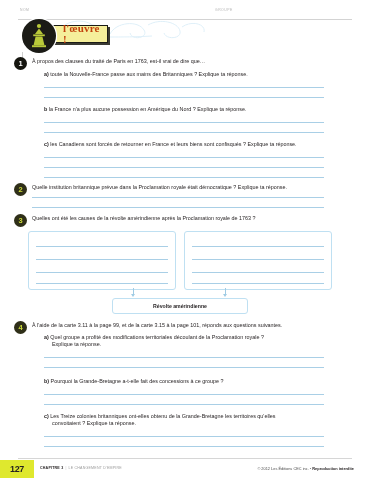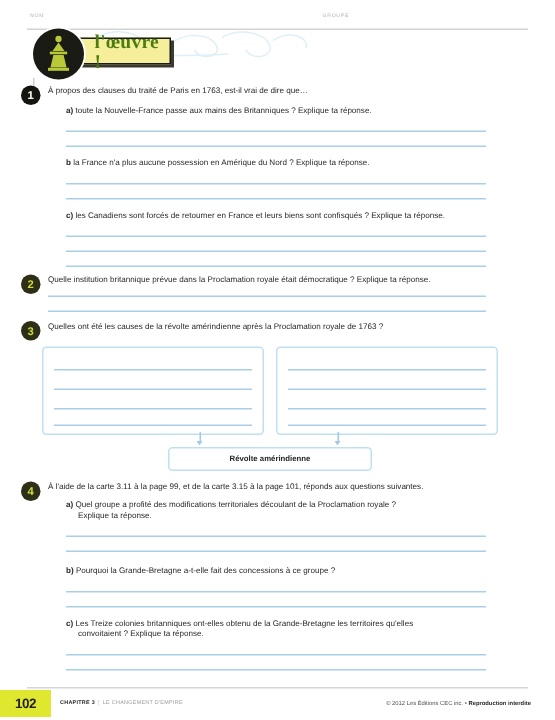--- a/index.html
+++ b/index.html
@@ -36,21 +36,21 @@
   .medallion svg{position:absolute;left:6px;top:4px;}
   .banner{
     position:absolute;left:24px;top:6px;height:16px;
     background:#f5ef9b;border:.8px solid #1b1b16;
     padding:0 7px 0 16px;z-index:2;
     display:flex;align-items:center;
     box-shadow:2px 2px 0 #3a3a33;
   }
   .banner span{
     font-family:"Liberation Serif",serif;
-    font-size:13px;font-weight:700;color:#4d7c0f;line-height:1;
+    font-size:11px;font-weight:700;color:#c2410c;line-height:1;
     letter-spacing:.2px;
   }
 
   
   .spine{position:absolute;left:22px;top:52px;width:1px;height:12px;background:#cfcfcf;}
 
   
   .qnum{
     position:absolute;width:13px;height:13px;border-radius:50%;
     background:#15150f;color:#ffffff;
@@ -210,21 +210,21 @@
     <b>c)</b>
     <span>Les Treize colonies britanniques ont-elles obtenu de la Grande-Bretagne les territoires qu'elles</span>
   </div>
   <div class="sub" style="left:52px;top:420px;width:312px;">convoitaient ? Explique ta réponse.</div>
   <div class="line" style="left:44px;top:436px;width:280px;"></div>
   <div class="line" style="left:44px;top:446px;width:280px;"></div>
 
   <div class="footer">
     <div class="rule"></div>
     <div class="pagetab">
-      <span>102</span>
+      <span>127</span>
     </div>
     <div class="chapline">
       <span class="b">CHAPITRE 3</span><span class="sep">|</span><span class="t">LE CHANGEMENT D'EMPIRE</span>
     </div>
     <div class="copy">
       <span>© 2012 Les Éditions CEC inc. •</span>
       <b>Reproduction interdite</b>
     </div>
   </div>
 

